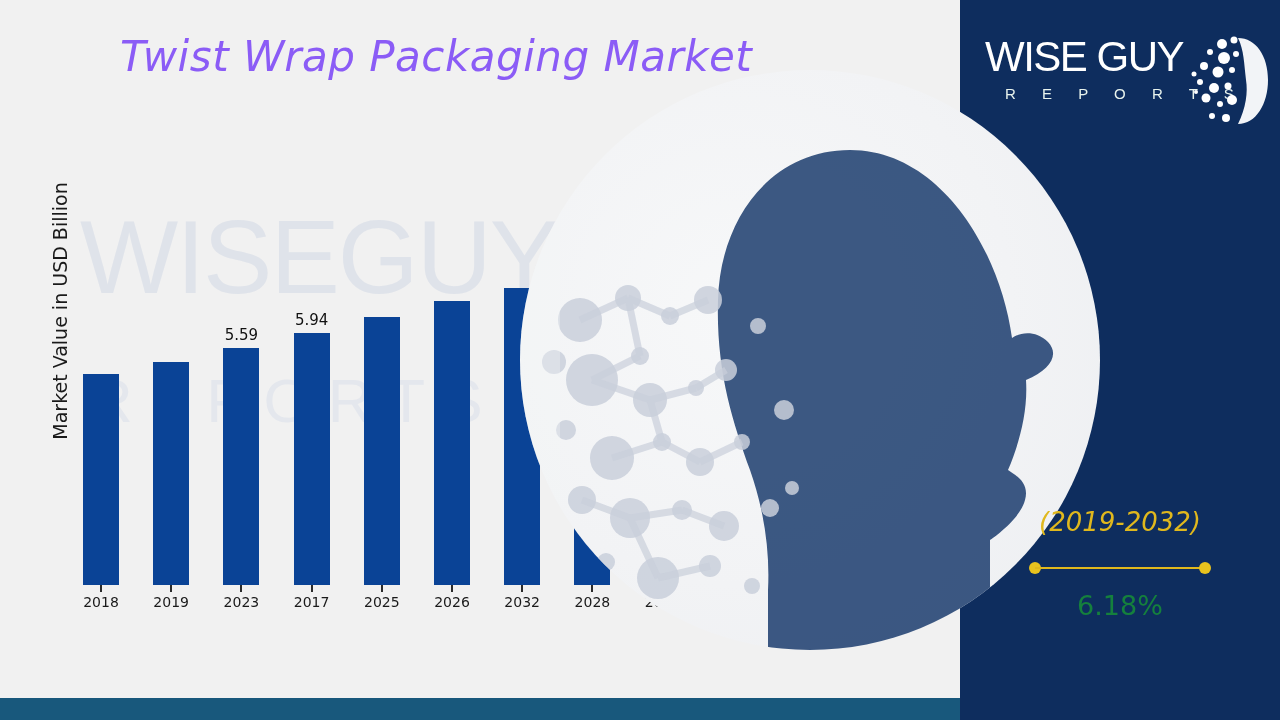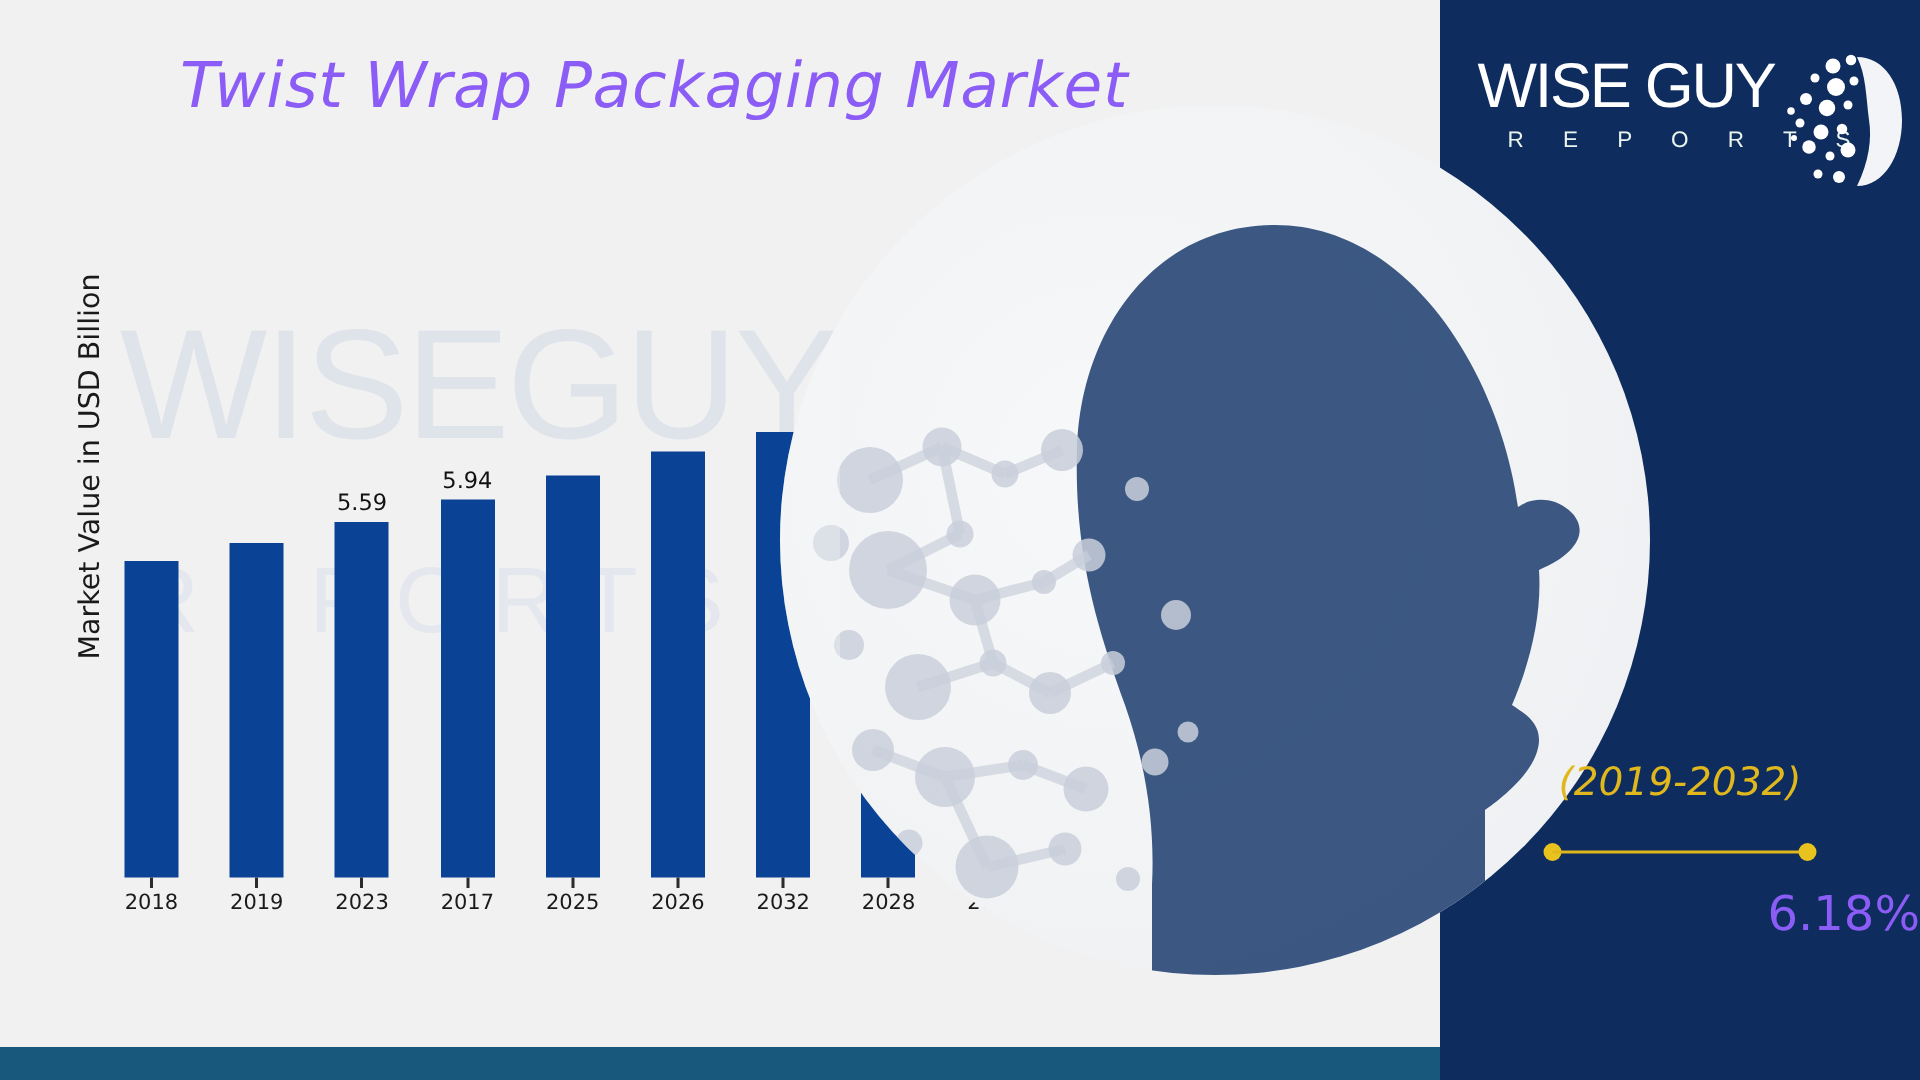--- a/index.html
+++ b/index.html
@@ -104,21 +104,21 @@
 
   
   .cagr-block { position:absolute; left:960px; top:505px; width:320px; text-align:center; }
   .cagr-title { font-size:26px; color:#e0b81d; line-height:1.3; font-family:"DejaVu Sans", sans-serif; }
   .cagr-range { font-size:26px; color:#e0b81d; line-height:1.35; font-family:"DejaVu Sans", sans-serif;font-style:italic; }
   .cagr-divider { position:relative; width:182px; height:12px; margin:22px auto 16px auto; }
   .cagr-divider .line { position:absolute; left:6px; top:5px; width:170px; height:2px; background:#e0b81d; }
   .cagr-divider .dot { position:absolute; top:0; width:12px; height:12px; border-radius:50%; background:#e8c31e; }
   .cagr-divider .dot.left { left:0; }
   .cagr-divider .dot.right { right:0; }
-  .cagr-value { font-size:32px; color:#8b5cf6; font-family:"DejaVu Sans", sans-serif;text-align:right; }
+  .cagr-value { font-size:27px; color:#15803d; font-family:"DejaVu Sans", sans-serif; }
 
   
   .bottom-strip { position:absolute; left:0; bottom:0; width:960px; height:22px; background:#18587c; }
 </style>
 </head>
 <body>
 
 <div id="stage">
 
   <div class="chart-panel">

